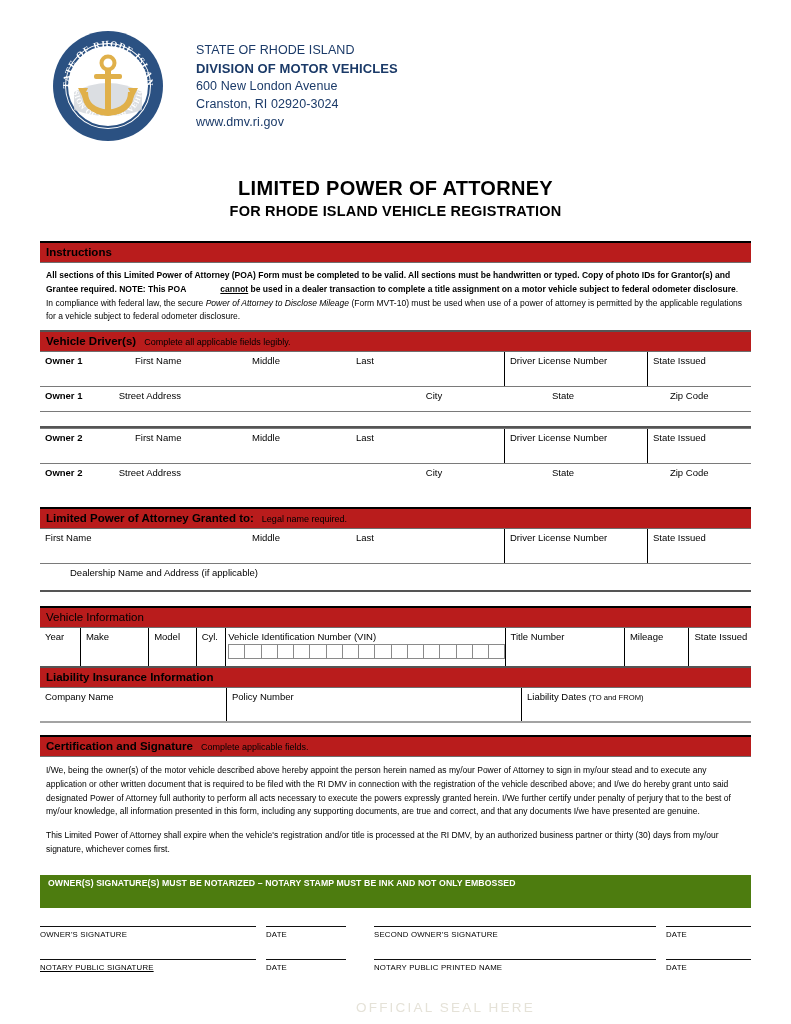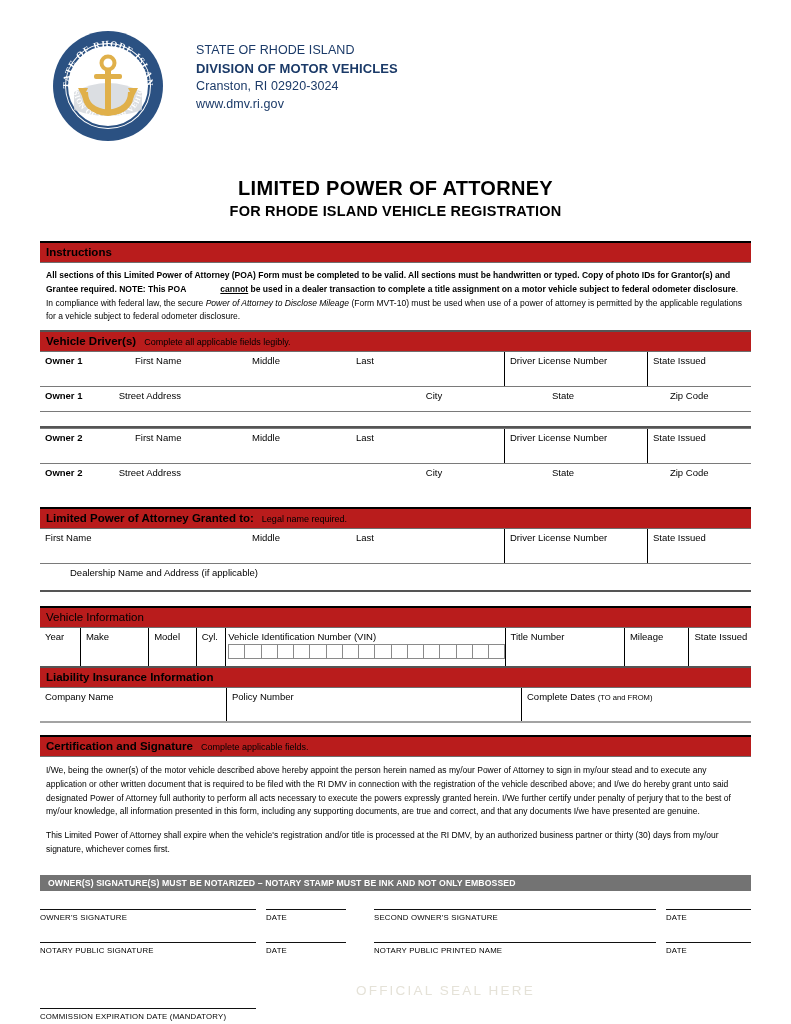--- a/index.html
+++ b/index.html
@@ -53,22 +53,22 @@
   .cell.vline { border-left: 1px solid #000; }
   .cell .lbl-b { font-weight: bold; }
   .spacer-gap { height: 14px; }
   .rule-dbl { border-top: 2px solid #555; }
   .vin-boxes { display: flex; margin-top: 2px; }
   .vin-boxes .vb { width: 17px; height: 15px; border: 1px solid #8a8a8a; border-right: none; }
   .vin-boxes .vb:last-child { border-right: 1px solid #8a8a8a; }
 
   
   .black-banner {
-    background: #737373; color: #fff; font-size: 8.7px; font-weight: bold;
-    padding: 3px 0 3px 8px; letter-spacing: .1px; margin-top: 12px;
+    background: #4d7c0f; color: #fff; font-size: 8.7px; font-weight: bold;
+    padding: 3px 0 20px 8px; letter-spacing: .1px; margin-top: 12px;
   }
 
   
   .sig-area { margin-top: 18px; }
   .sig-row { display: flex; align-items: flex-end; }
   .sig-field { position: relative; }
   .sig-line { border-top: 1.6px solid #111; }
   .sig-cap { font-size: 7.8px; letter-spacing: .2px; padding-top: 3px; }
   .seal-watermark {
     font-size: 13.5px; color: #e5e2d8; letter-spacing: 2.2px; font-weight: normal;
@@ -105,20 +105,21 @@
         <text font-family="Liberation Serif, serif" font-size="7.6" font-weight="bold" fill="#ffffff" letter-spacing="0.7">
           <textPath href="#arcBot" startOffset="50%" text-anchor="middle">DIVISION OF MOTOR VEHICLES</textPath>
         </text>
         <circle cx="19" cy="56" r="1.6" fill="#ffffff"></circle>
         <circle cx="93" cy="56" r="1.6" fill="#ffffff"></circle>
       </svg>
     </div>
     <div class="agency-block">
       <div class="agency-line">STATE OF RHODE ISLAND</div>
       <div class="agency-line bold">DIVISION OF MOTOR VEHICLES</div>
+      <div class="agency-line">600 New London Avenue</div>
       <div class="agency-line">Cranston, RI  02920-3024</div>
       <div class="agency-line">www.dmv.ri.gov</div>
     </div>
   </div>
 
   <div class="title-wrap">
     <div class="doc-title">LIMITED POWER OF ATTORNEY</div>
     <div class="doc-subtitle">FOR RHODE ISLAND VEHICLE REGISTRATION</div>
   </div>
 
@@ -228,21 +229,21 @@
       <div class="cell vline" style="width:66px;"><span>State Issued</span></div>
     </div>
 
     <div class="band" style="border-top:none;">
       <span>Liability Insurance Information</span>
     </div>
 
     <div class="grid-row" style="height:35px; border-bottom:2px solid #a3a3a3;">
       <div class="cell" style="width:186px;"><span>Company Name</span></div>
       <div class="cell vline" style="width:295px;"><span>Policy Number</span></div>
-      <div class="cell vline" style="width:230px;"><span>Complete Dates </span><span style="font-size:7.6px;">(TO and FROM)</span></div>
+      <div class="cell vline" style="width:230px;"><span>Liability Dates </span><span style="font-size:7.6px;">(TO and FROM)</span></div>
     </div>
 
     <div class="spacer-gap" style="height:12px;"></div>
 
     <div class="band">
       <span>Certification and Signature</span><span class="hint">Complete applicable fields.</span>
     </div>
 
     <div class="para" style="padding-top:7px;">I/We, being the owner(s) of the motor vehicle described above hereby appoint the person herein named as my/our Power of Attorney to sign in my/our stead and to execute any application or other written document that is required to be filed with the RI DMV in connection with the registration of the vehicle described above; and I/we do hereby grant unto said designated Power of Attorney full authority to perform all acts necessary to execute the powers expressly granted herein. I/We further certify under penalty of perjury that to the best of my/our knowledge, all information presented in this form, including any supporting documents, are true and correct, and that any documents I/we have presented are genuine.</div>
     <div class="para" style="padding-top:4px;">This Limited Power of Attorney shall expire when the vehicle's registration and/or title is processed at the RI DMV, by an authorized business partner or thirty (30) days from my/our signature, whichever comes first.</div>
@@ -267,21 +268,21 @@
           <div class="sig-cap">SECOND OWNER'S SIGNATURE</div>
         </div>
         <div style="width:10px;"></div>
         <div class="sig-field" style="width:85px;">
           <div class="sig-line"></div>
           <div class="sig-cap">DATE</div>
         </div>
       </div>
 
       <div class="sig-row" style="margin-top:20px;">
-        <div class="sig-field" style="width:216px;">
+        <div class="sig-field" style="width:216px;text-decoration:underline;">
           <div class="sig-line"></div>
           <div class="sig-cap">NOTARY PUBLIC SIGNATURE</div>
         </div>
         <div style="width:10px;"></div>
         <div class="sig-field" style="width:80px;">
           <div class="sig-line"></div>
           <div class="sig-cap">DATE</div>
         </div>
         <div style="width:28px;"></div>
         <div class="sig-field" style="width:282px;">

